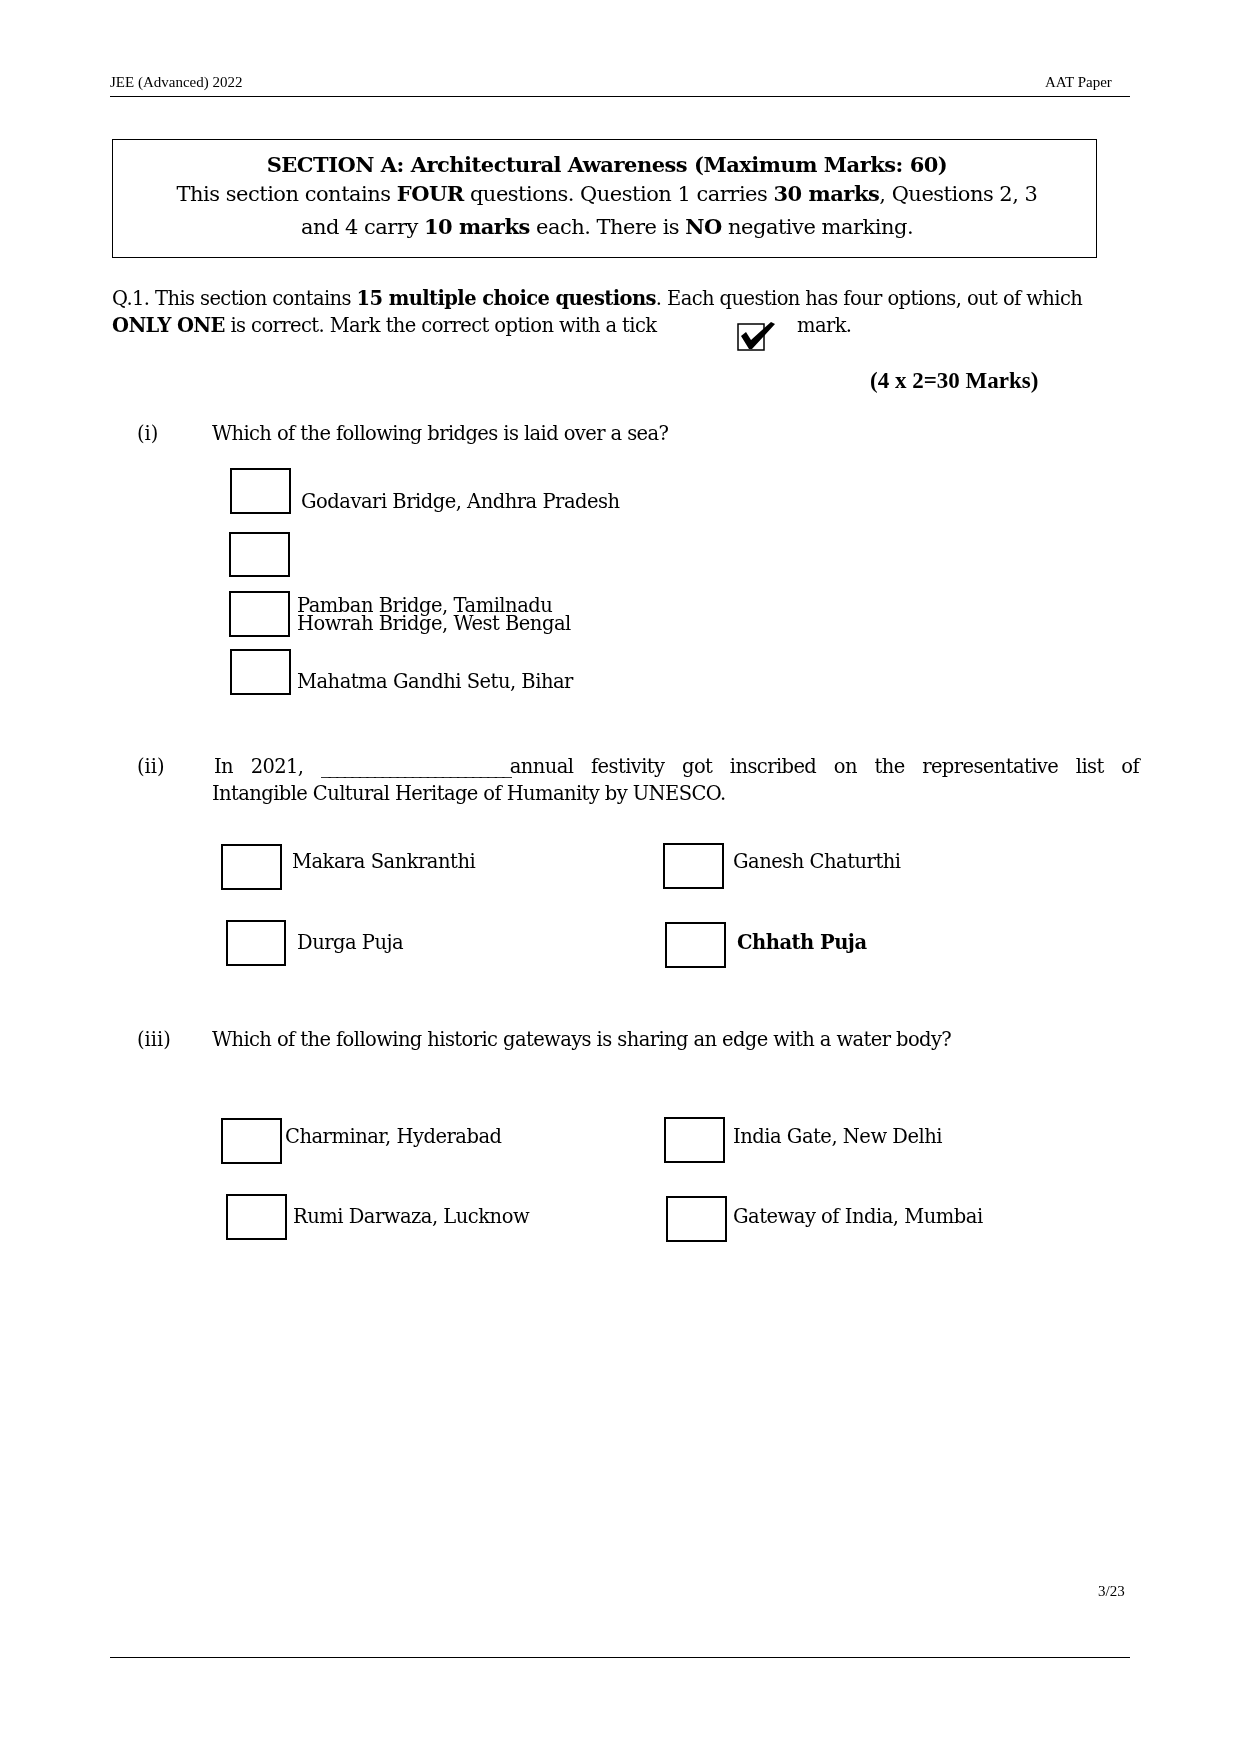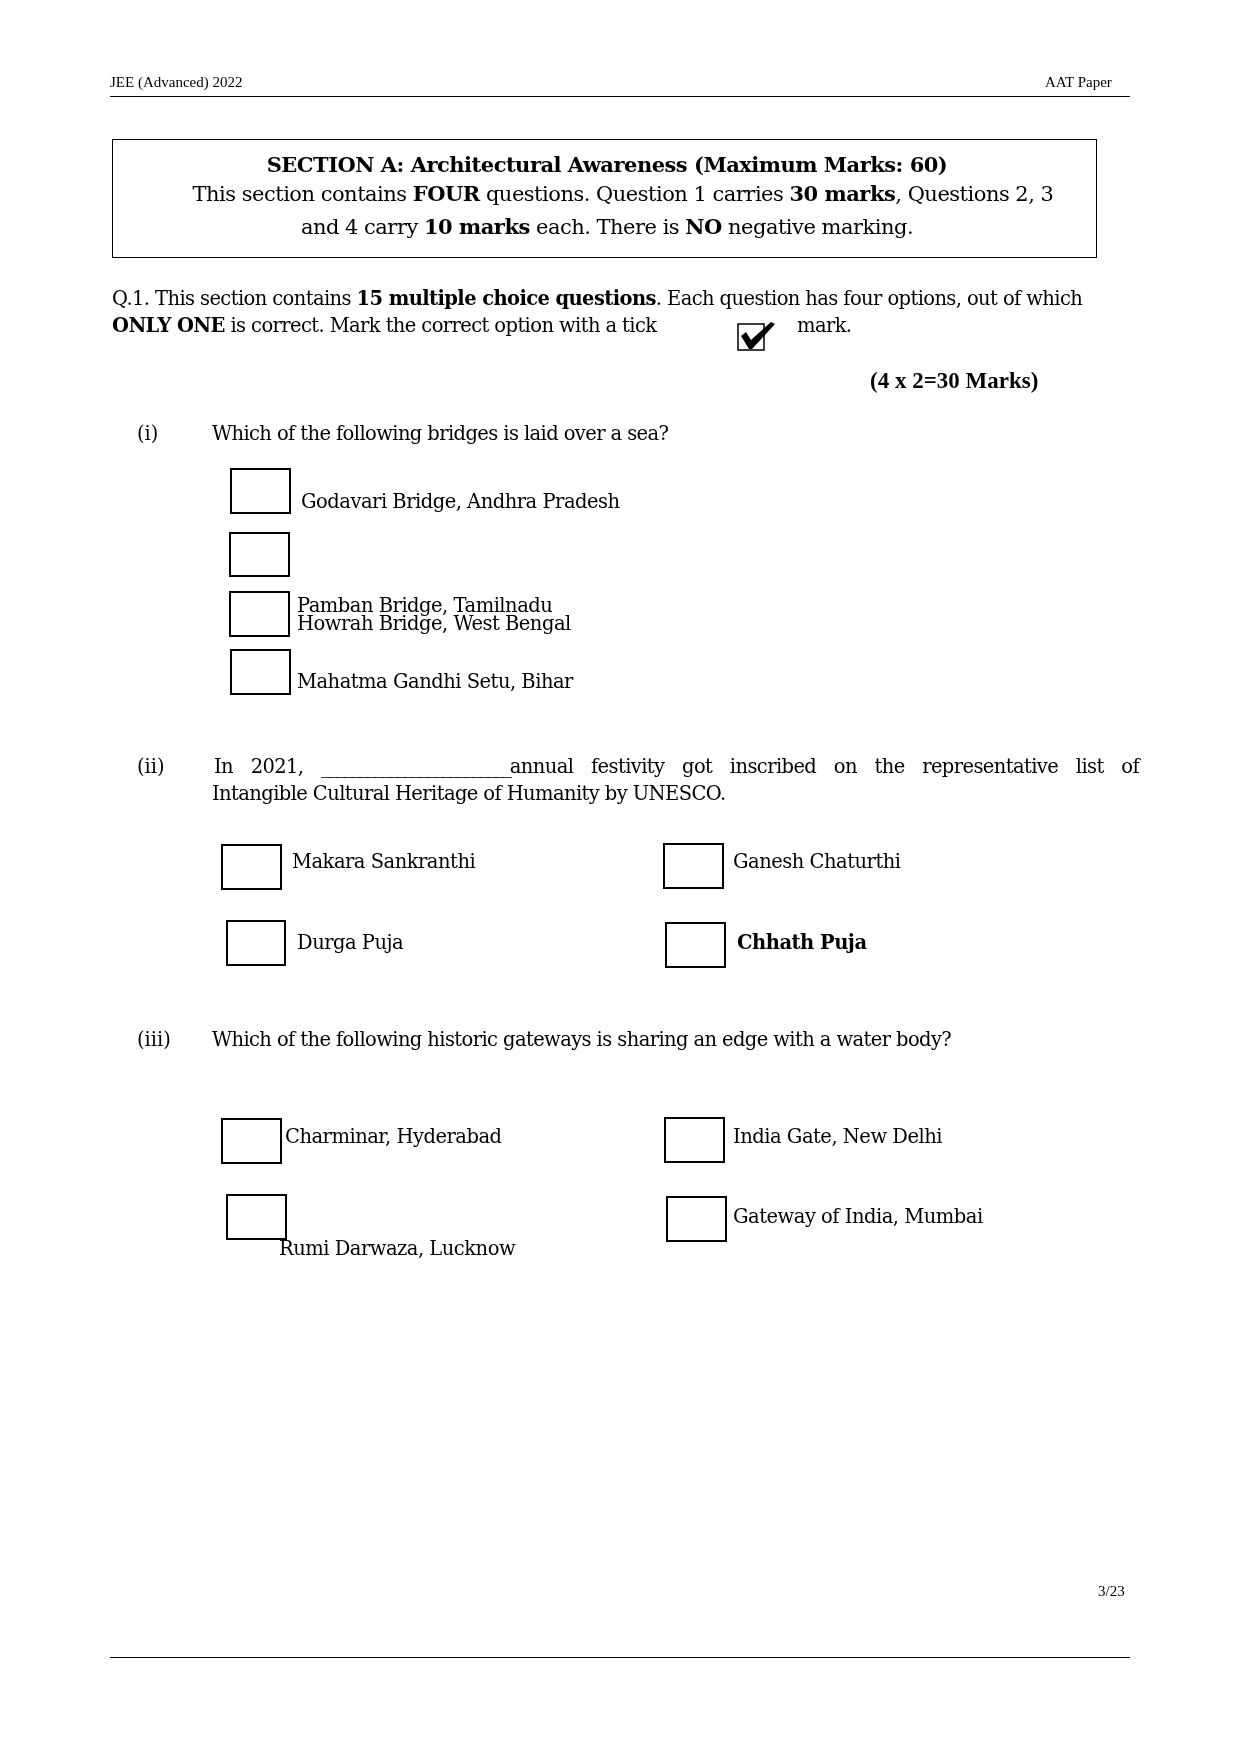--- a/index.html
+++ b/index.html
@@ -20,21 +20,21 @@
 </style>
 </head>
 <body>
 
 <div class="abs hdr" style="left:110px; top:74px;">JEE (Advanced) 2022</div>
 <div class="abs hdr" style="left:1045px; top:74px;">AAT Paper</div>
 <div class="rule" style="left:110px; width:1020px; top:96px;"></div>
 
 <div class="box" style="left:112px; top:139px; width:983px; height:117px;"></div>
 <div class="sec-title" style="top:152px;text-align:center;">SECTION A: Architectural Awareness (Maximum Marks: 60)</div>
-<div class="sec-line" style="top:181px;padding-left:16px;">
+<div class="sec-line" style="top:181px;">
   <span>This section contains </span><span class="bold">FOUR</span><span> questions. Question 1 carries </span><span class="bold">30 marks</span><span>, Questions 2, 3</span>
 </div>
 <div class="sec-line" style="top:214px;">
   <span>and 4 carry </span><span class="bold">10 marks</span><span> each. There is </span><span class="bold">NO</span><span> negative marking.</span>
 </div>
 
 <div class="abs txt" style="left:112px; top:287px;">
   <span>Q.1. This section contains </span><span class="bold">15 multiple choice questions</span><span>. Each question has four options, out of which</span>
 </div>
 <div class="abs txt" style="left:112px; top:314px;">
@@ -85,19 +85,19 @@
 <div class="qn" style="left:137px; top:1028px;">(iii)</div>
 <div class="abs txt" style="left:212px; top:1028px;">Which of the following historic gateways is sharing an edge with a water body?</div>
 
 <div class="cbx" style="left:221px; top:1118px; width:61px; height:46px;"></div>
 <div class="opt" style="left:285px; top:1125px;">Charminar, Hyderabad</div>
 
 <div class="cbx" style="left:664px; top:1117px; width:61px; height:46px;"></div>
 <div class="opt" style="left:733px; top:1125px;">India Gate, New Delhi</div>
 
 <div class="cbx" style="left:226px; top:1194px; width:61px; height:46px;"></div>
-<div class="opt" style="left:279px; top:1205px;margin-top:32px;">Rumi Darwaza, Lucknow</div>
+<div class="opt" style="left:293px; top:1205px;">Rumi Darwaza, Lucknow</div>
 
 <div class="cbx" style="left:666px; top:1196px; width:61px; height:46px;"></div>
 <div class="opt" style="left:733px; top:1205px;">Gateway of India, Mumbai</div>
 
 <div class="rule" style="left:110px; width:1020px; top:1657px;"></div>
 <div class="abs hdr" style="left:1098px; top:1583px;">3/23</div>
 
 </body></html>

